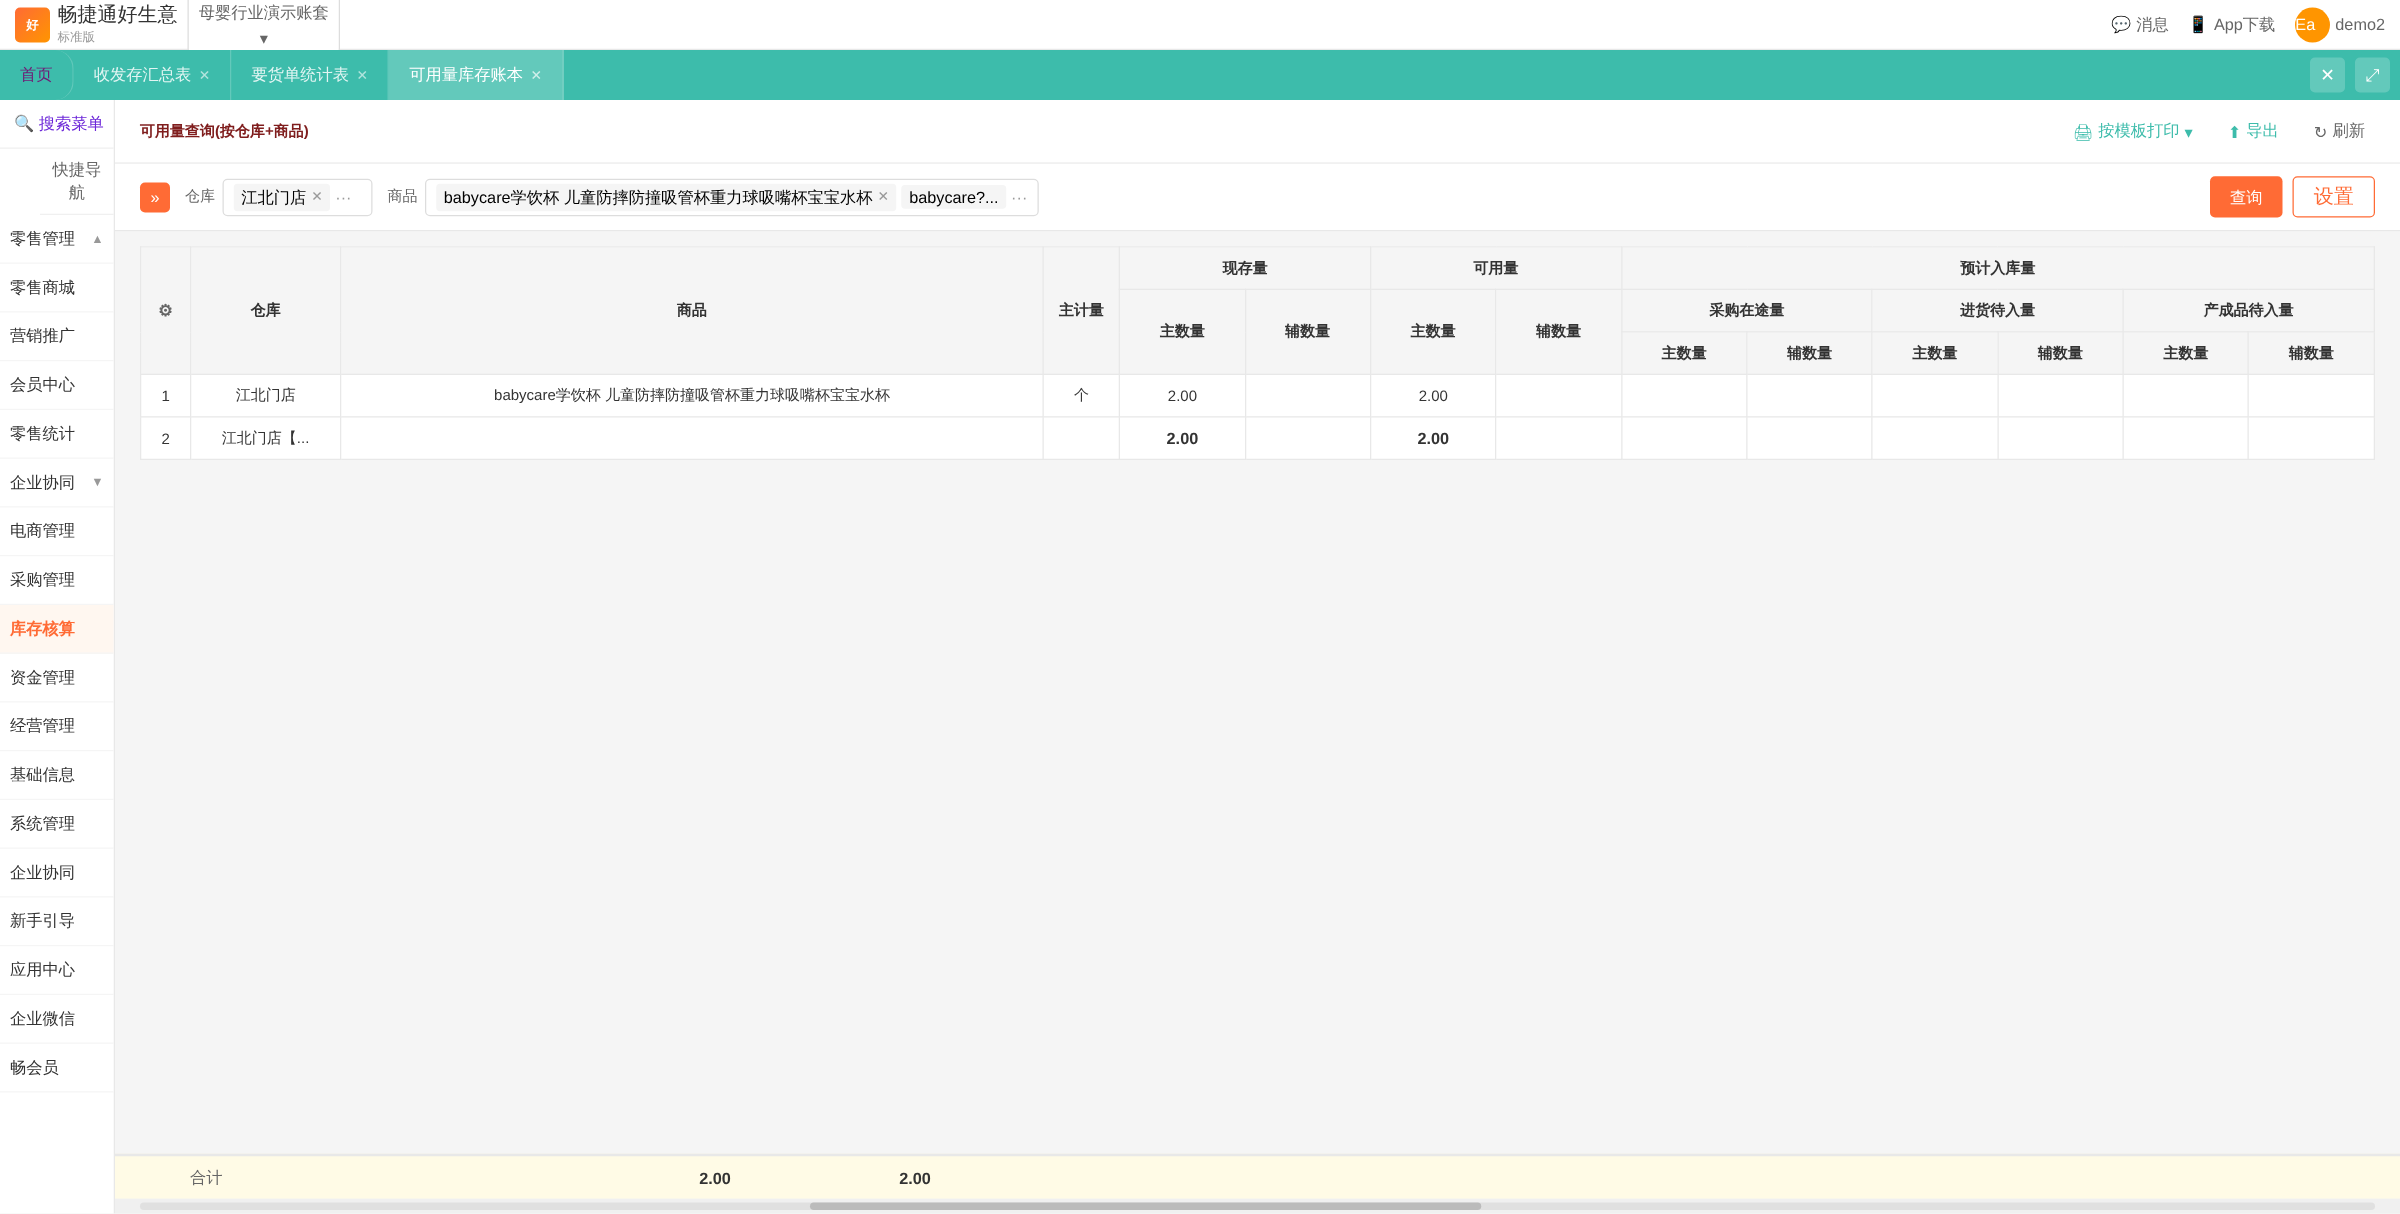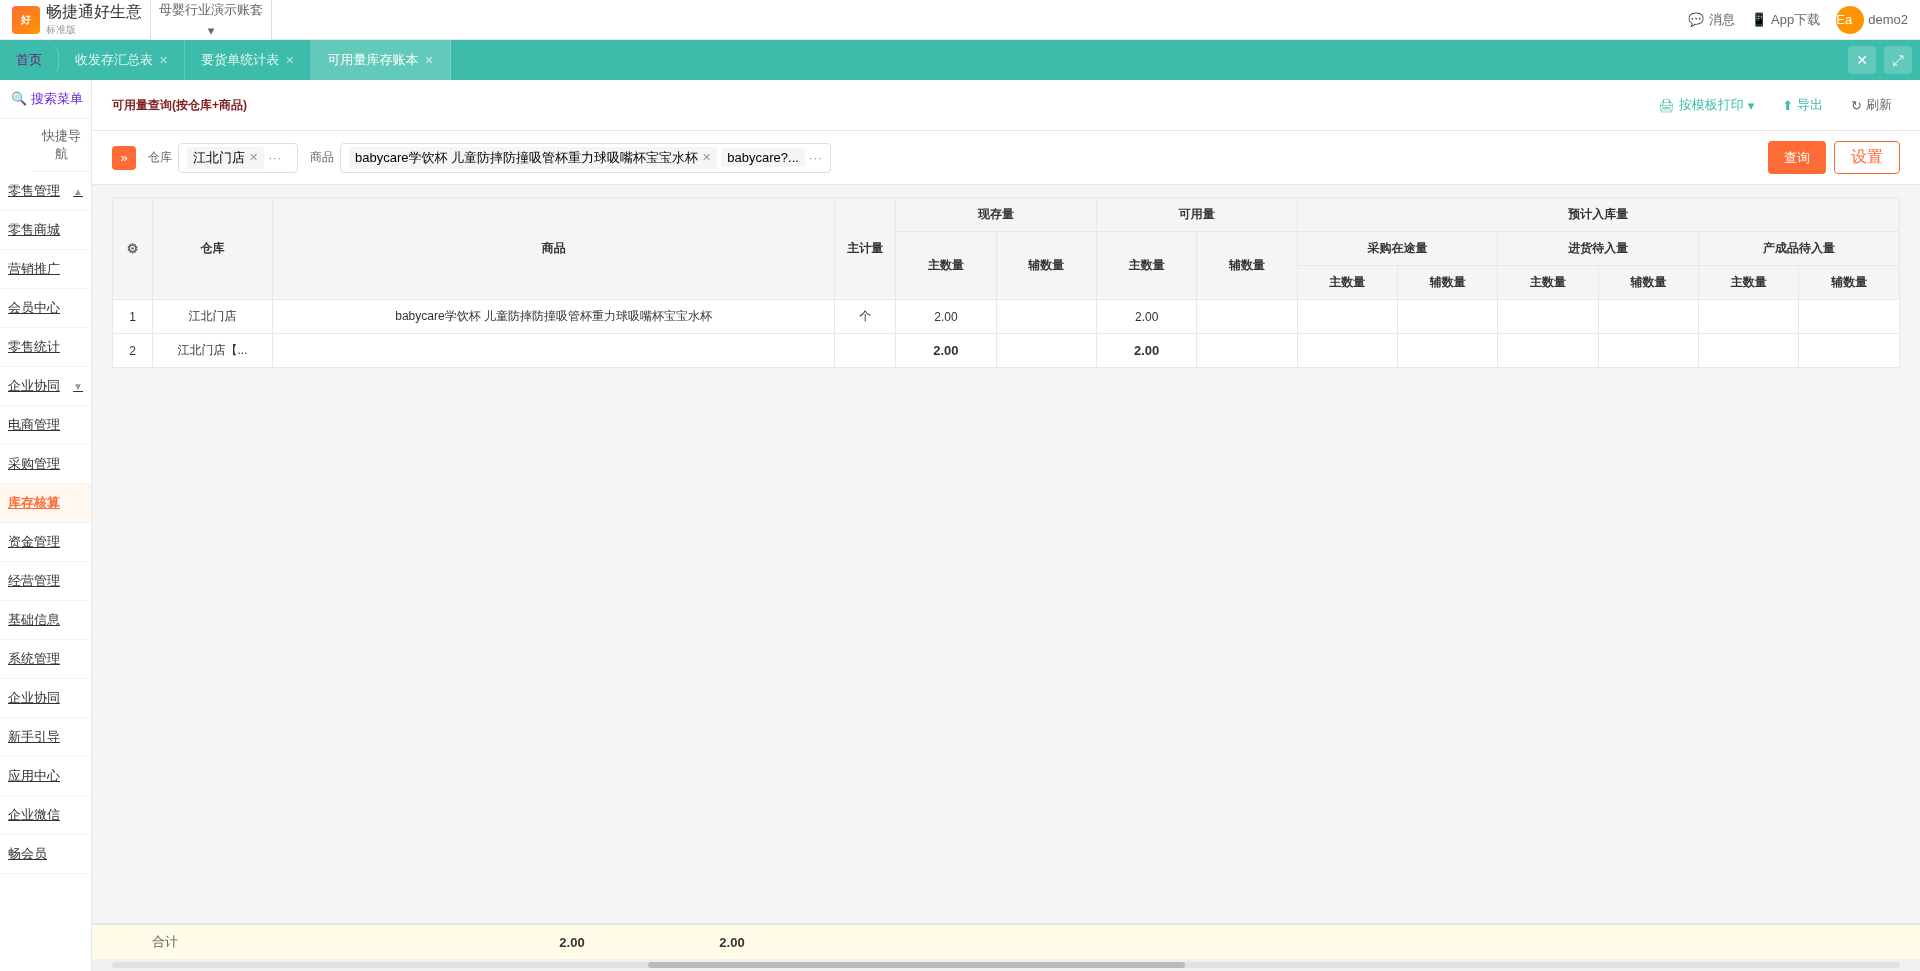--- a/index.html
+++ b/index.html
@@ -161,21 +161,20 @@
     .sidebar-item {
       padding: 10px 8px;
       font-size: 12px;
       color: #333;
       cursor: pointer;
       text-align: center;
       border-bottom: 1px solid #f5f5f5;
       display: flex;
       align-items: center;
       justify-content: space-between;
-      text-decoration: underline;
     }
     .sidebar-item.active { background: #fff7f0; color: #ff6b35; font-weight: bold; }
     .sidebar-item .arrow { font-size: 10px; color: #999; }
 
     
     .content-area {
       flex: 1;
       display: flex;
       flex-direction: column;
       overflow: hidden;

